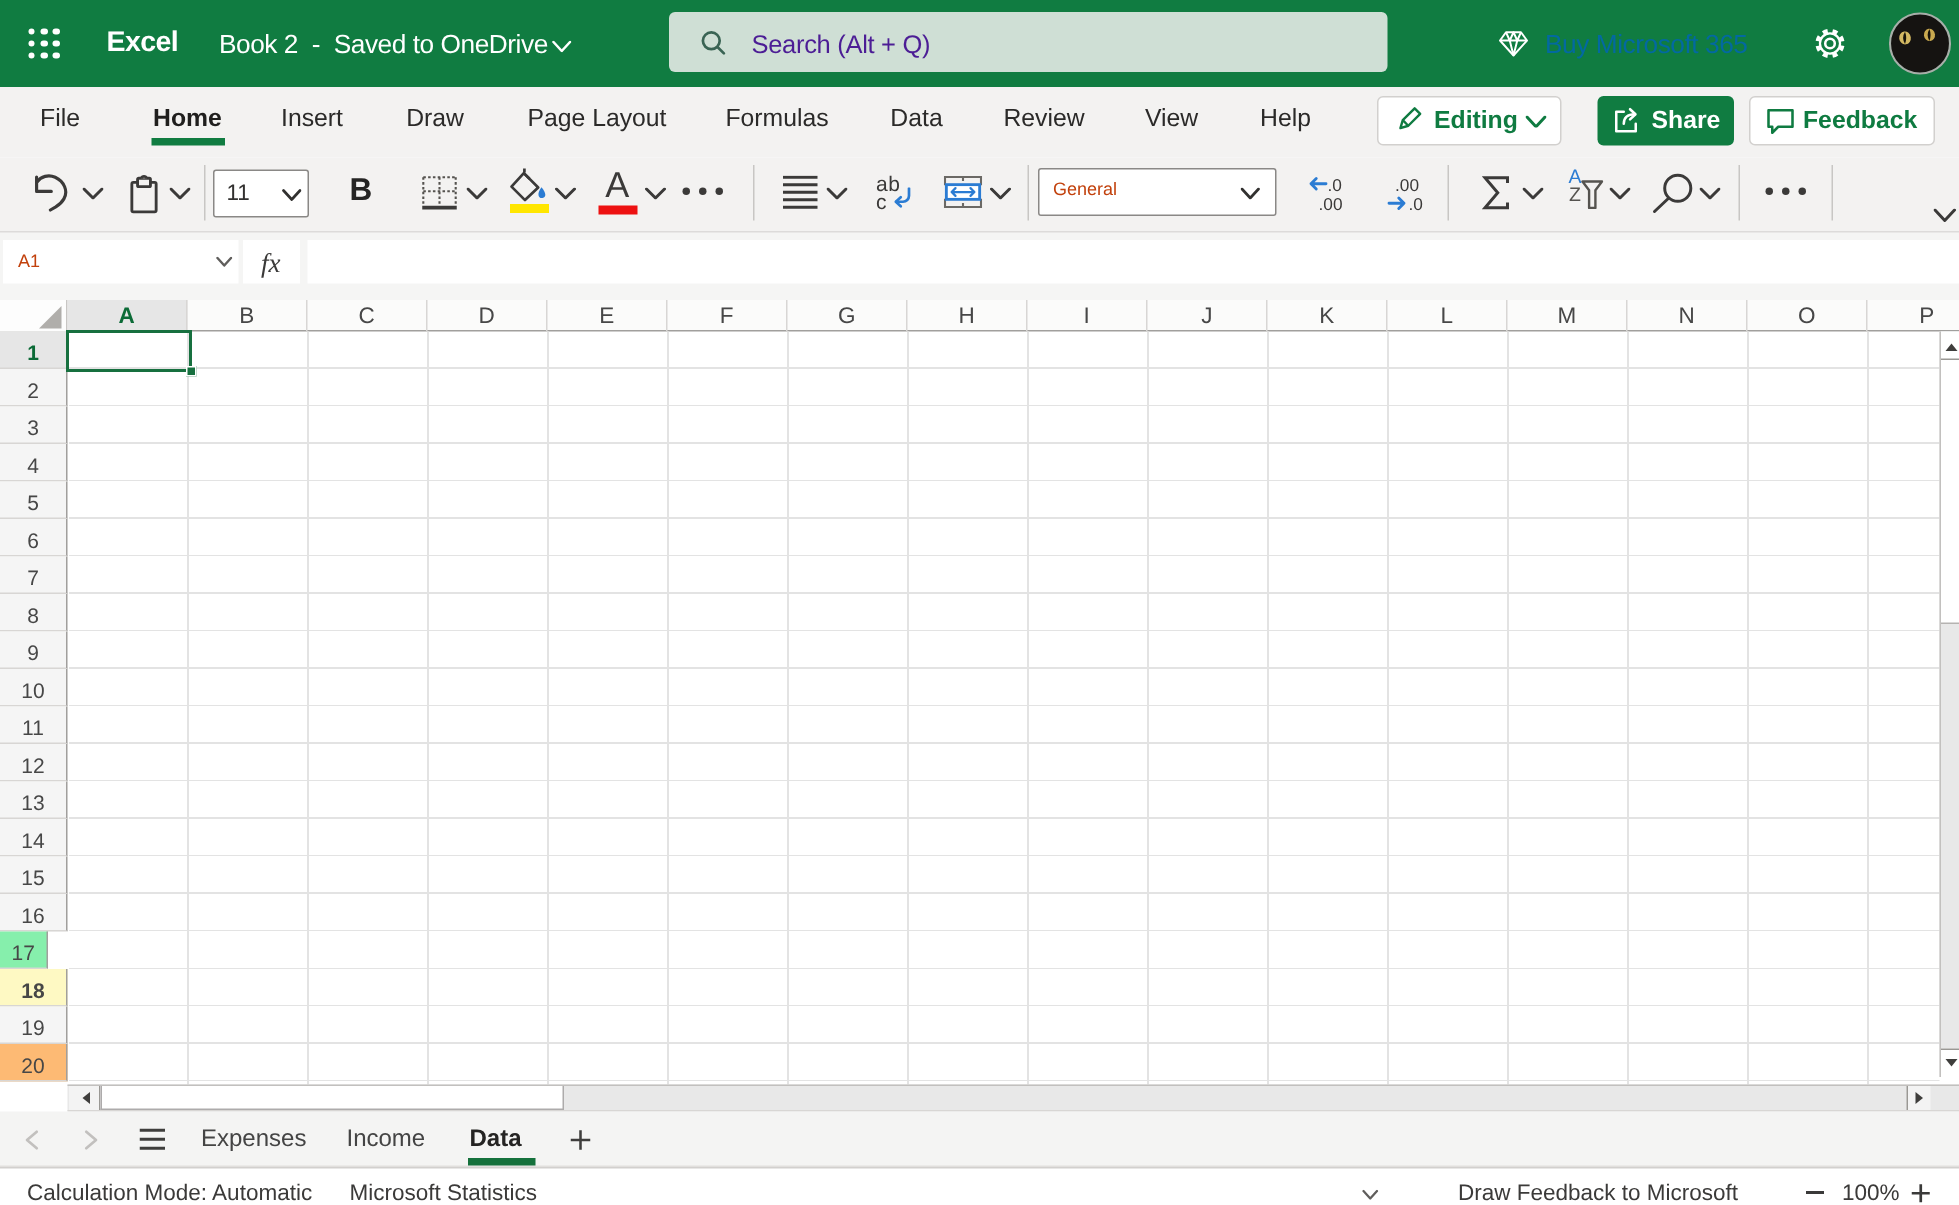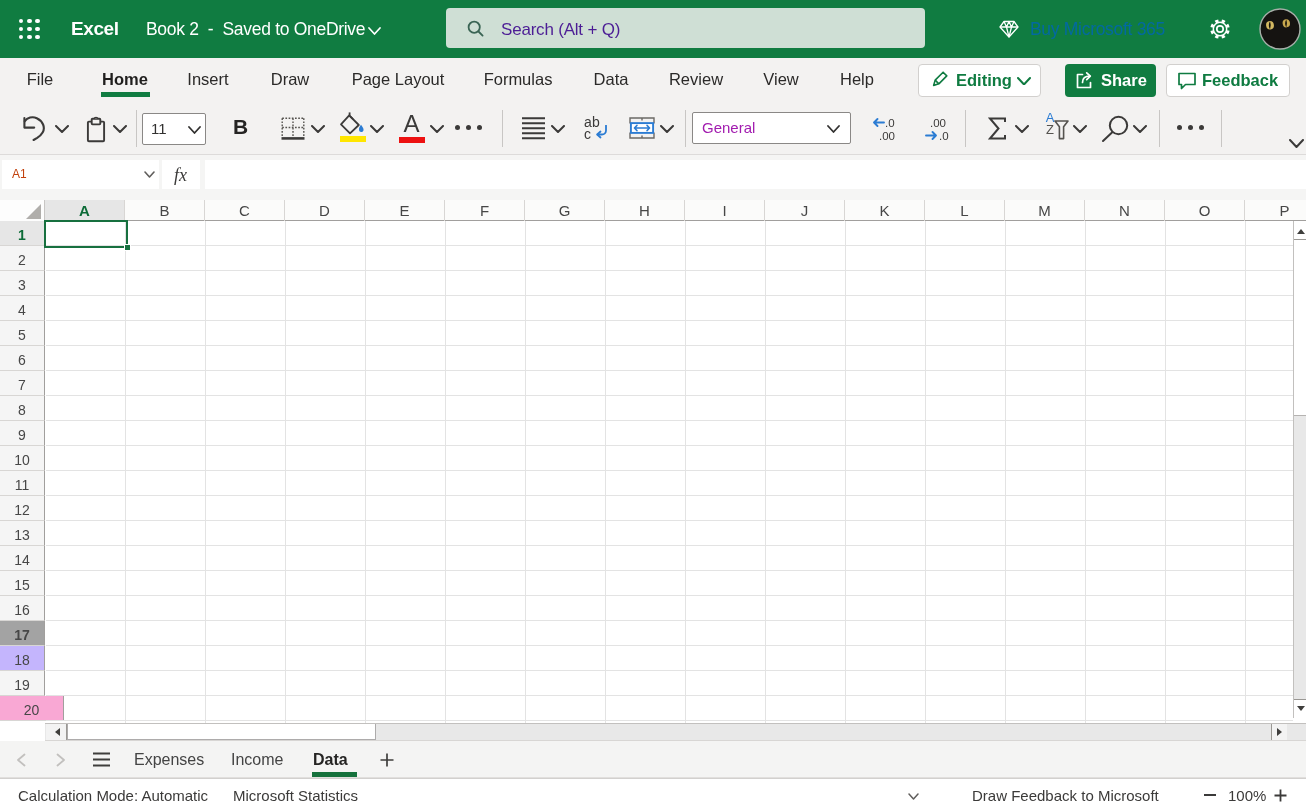--- a/index.html
+++ b/index.html
@@ -197,21 +197,21 @@
     <rect x="1.9" y="6.1" width="22.2" height="9.8" fill="#fff" stroke="#2b7cd3" stroke-width="1.9"></rect>
     <g stroke="#2b7cd3" stroke-width="1.5" fill="none" stroke-linecap="round" stroke-linejoin="round">
       <path d="M5.4 11 H20.6 M8 8.4 L5.4 11 L8 13.6 M18 8.4 L20.6 11 L18 13.6"></path>
     </g>
   </svg>
 <svg class="abs" style="left:660px;top:125px" width="14" height="8" viewBox="0 0 14 8">
     <path d="M1 1 L7.0 7 L13 1" fill="none" stroke="#3b3a39" stroke-width="2" stroke-linecap="round" stroke-linejoin="round"></path>
   </svg>
 <div class="abs sep" style="left:685px"></div>
 <div class="abs box" style="left:692px;top:112px;width:159px;height:32px"></div>
-<div class="abs" style="left:702px;top:119px;font-size:15px;color:#a21caf">General</div>
+<div class="abs" style="left:702px;top:119px;font-size:12px;color:#c2410c">General</div>
 <svg class="abs" style="left:827px;top:125px" width="13" height="8" viewBox="0 0 13 8">
     <path d="M1 1 L6.5 7 L12 1" fill="none" stroke="#323130" stroke-width="1.8" stroke-linecap="round" stroke-linejoin="round"></path>
   </svg>
 <svg class="abs" style="left:872px;top:116px" width="28" height="26" viewBox="0 0 28 26">
     <g font-family="Liberation Sans" font-size="11.5" fill="#3b3a39">
       <text x="13" y="11">.0</text>
       <text x="7" y="24">.00</text>
     </g>
     <g stroke="#2b7cd3" stroke-width="1.9" fill="none" stroke-linecap="round" stroke-linejoin="round">
       <path d="M12 6.5 H2 M5.5 3 L2 6.5 L5.5 10"></path>
@@ -294,24 +294,24 @@
 <div class="abs rowhead" style="left:0;top:371px;width:45px;height:25px;background:#f5f5f5;color:#474747;font-weight:400;line-height:28px;border-bottom:1px solid #d8d6d4;border-right:1px solid #a19f9d">7</div>
 <div class="abs rowhead" style="left:0;top:396px;width:45px;height:25px;background:#f5f5f5;color:#474747;font-weight:400;line-height:28px;border-bottom:1px solid #d8d6d4;border-right:1px solid #a19f9d">8</div>
 <div class="abs rowhead" style="left:0;top:421px;width:45px;height:25px;background:#f5f5f5;color:#474747;font-weight:400;line-height:28px;border-bottom:1px solid #d8d6d4;border-right:1px solid #a19f9d">9</div>
 <div class="abs rowhead" style="left:0;top:446px;width:45px;height:25px;background:#f5f5f5;color:#474747;font-weight:400;line-height:28px;border-bottom:1px solid #d8d6d4;border-right:1px solid #a19f9d">10</div>
 <div class="abs rowhead" style="left:0;top:471px;width:45px;height:25px;background:#f5f5f5;color:#474747;font-weight:400;line-height:28px;border-bottom:1px solid #d8d6d4;border-right:1px solid #a19f9d">11</div>
 <div class="abs rowhead" style="left:0;top:496px;width:45px;height:25px;background:#f5f5f5;color:#474747;font-weight:400;line-height:28px;border-bottom:1px solid #d8d6d4;border-right:1px solid #a19f9d">12</div>
 <div class="abs rowhead" style="left:0;top:521px;width:45px;height:25px;background:#f5f5f5;color:#474747;font-weight:400;line-height:28px;border-bottom:1px solid #d8d6d4;border-right:1px solid #a19f9d">13</div>
 <div class="abs rowhead" style="left:0;top:546px;width:45px;height:25px;background:#f5f5f5;color:#474747;font-weight:400;line-height:28px;border-bottom:1px solid #d8d6d4;border-right:1px solid #a19f9d">14</div>
 <div class="abs rowhead" style="left:0;top:571px;width:45px;height:25px;background:#f5f5f5;color:#474747;font-weight:400;line-height:28px;border-bottom:1px solid #d8d6d4;border-right:1px solid #a19f9d">15</div>
 <div class="abs rowhead" style="left:0;top:596px;width:45px;height:25px;background:#f5f5f5;color:#474747;font-weight:400;line-height:28px;border-bottom:1px solid #d8d6d4;border-right:1px solid #a19f9d">16</div>
-<div class="abs rowhead" style="left:0;top:621px;width:45px;height:25px;background:#a3a3a3;color:#474747;font-weight:700;line-height:28px;border-bottom:1px solid #d8d6d4;border-right:1px solid #a19f9d">17</div>
-<div class="abs rowhead" style="left:0;top:646px;width:45px;height:25px;background:#c4b5fd;color:#474747;font-weight:400;line-height:28px;border-bottom:1px solid #d8d6d4;border-right:1px solid #a19f9d">18</div>
+<div class="abs rowhead" style="left:0;top:621px;width:32px;height:25px;background:#86efac;color:#474747;font-weight:400;line-height:28px;border-bottom:1px solid #d8d6d4;border-right:1px solid #a19f9d">17</div>
+<div class="abs rowhead" style="left:0;top:646px;width:45px;height:25px;background:#fef9c3;color:#474747;font-weight:700;line-height:28px;border-bottom:1px solid #d8d6d4;border-right:1px solid #a19f9d">18</div>
 <div class="abs rowhead" style="left:0;top:671px;width:45px;height:25px;background:#f5f5f5;color:#474747;font-weight:400;line-height:28px;border-bottom:1px solid #d8d6d4;border-right:1px solid #a19f9d">19</div>
-<div class="abs rowhead" style="left:0;top:696px;width:64px;height:25px;background:#f9a8d4;color:#474747;font-weight:400;line-height:28px;border-bottom:1px solid #d8d6d4;border-right:1px solid #a19f9d">20</div>
+<div class="abs rowhead" style="left:0;top:696px;width:45px;height:25px;background:#fdba74;color:#474747;font-weight:400;line-height:28px;border-bottom:1px solid #d8d6d4;border-right:1px solid #a19f9d">20</div>
 <div class="abs" style="left:46px;top:221px;width:1247px;height:502px;background-image:repeating-linear-gradient(to bottom,transparent 0,transparent 24px,#e3e3e3 24px,#e3e3e3 25px),repeating-linear-gradient(to right,transparent 0,transparent 79px,#e3e3e3 79px,#e3e3e3 80px);"></div>
 <div class="abs" style="left:43.5px;top:219.5px;width:84px;height:28px;border:2.2px solid #17703f;background:transparent"></div>
 <div class="abs" style="left:123.5px;top:243.5px;width:7px;height:7px;background:#17703f;border:1.4px solid #fff"></div>
 <div class="abs" style="left:1293px;top:221px;width:13px;height:497px;background:#e8e8e8;border-left:1px solid #c2c0be"></div>
 <div class="abs" style="left:1294px;top:221px;width:12px;height:19px;background:#fff;border-bottom:1px solid #9a9894"></div>
 <div class="abs" style="left:1296.5px;top:228.5px;width:0;height:0;border-left:4px solid transparent;border-right:4px solid transparent;border-bottom:5.5px solid #3f3e3c"></div>
 <div class="abs" style="left:1294px;top:240px;width:12px;height:176px;background:#fff;border-bottom:1px solid #b5b3b1"></div>
 <div class="abs" style="left:1294px;top:699px;width:12px;height:19px;background:#fff;border-top:1px solid #9a9894"></div>
 <div class="abs" style="left:1296.5px;top:705.5px;width:0;height:0;border-left:4px solid transparent;border-right:4px solid transparent;border-top:5.5px solid #3f3e3c"></div>
 <div class="abs" style="left:45px;top:723px;width:1261px;height:18px;background:#e8e8e8;border-top:1px solid #c2c0be;border-bottom:1px solid #d8d6d4"></div>

